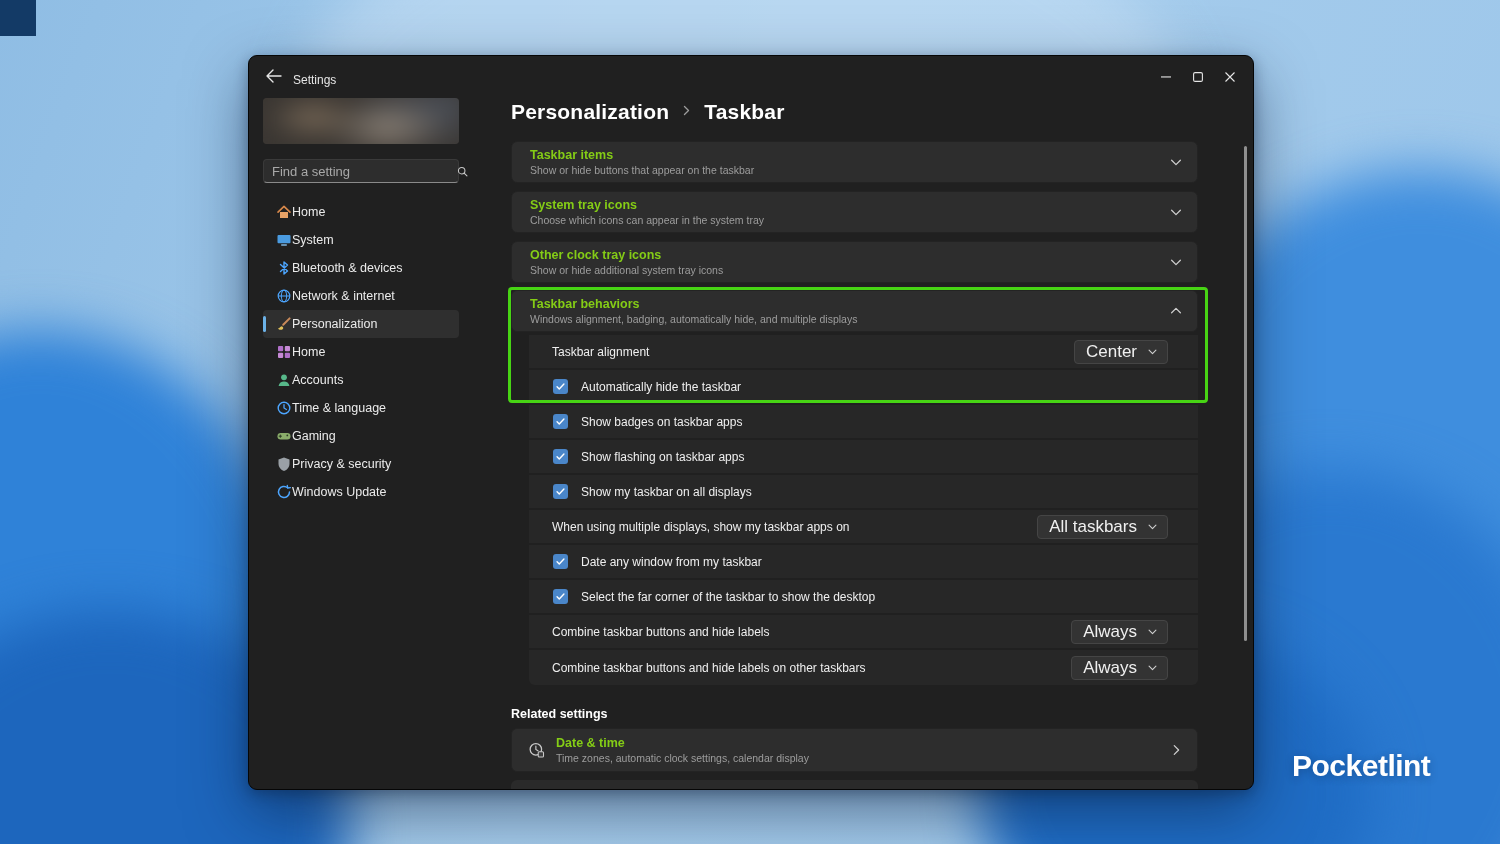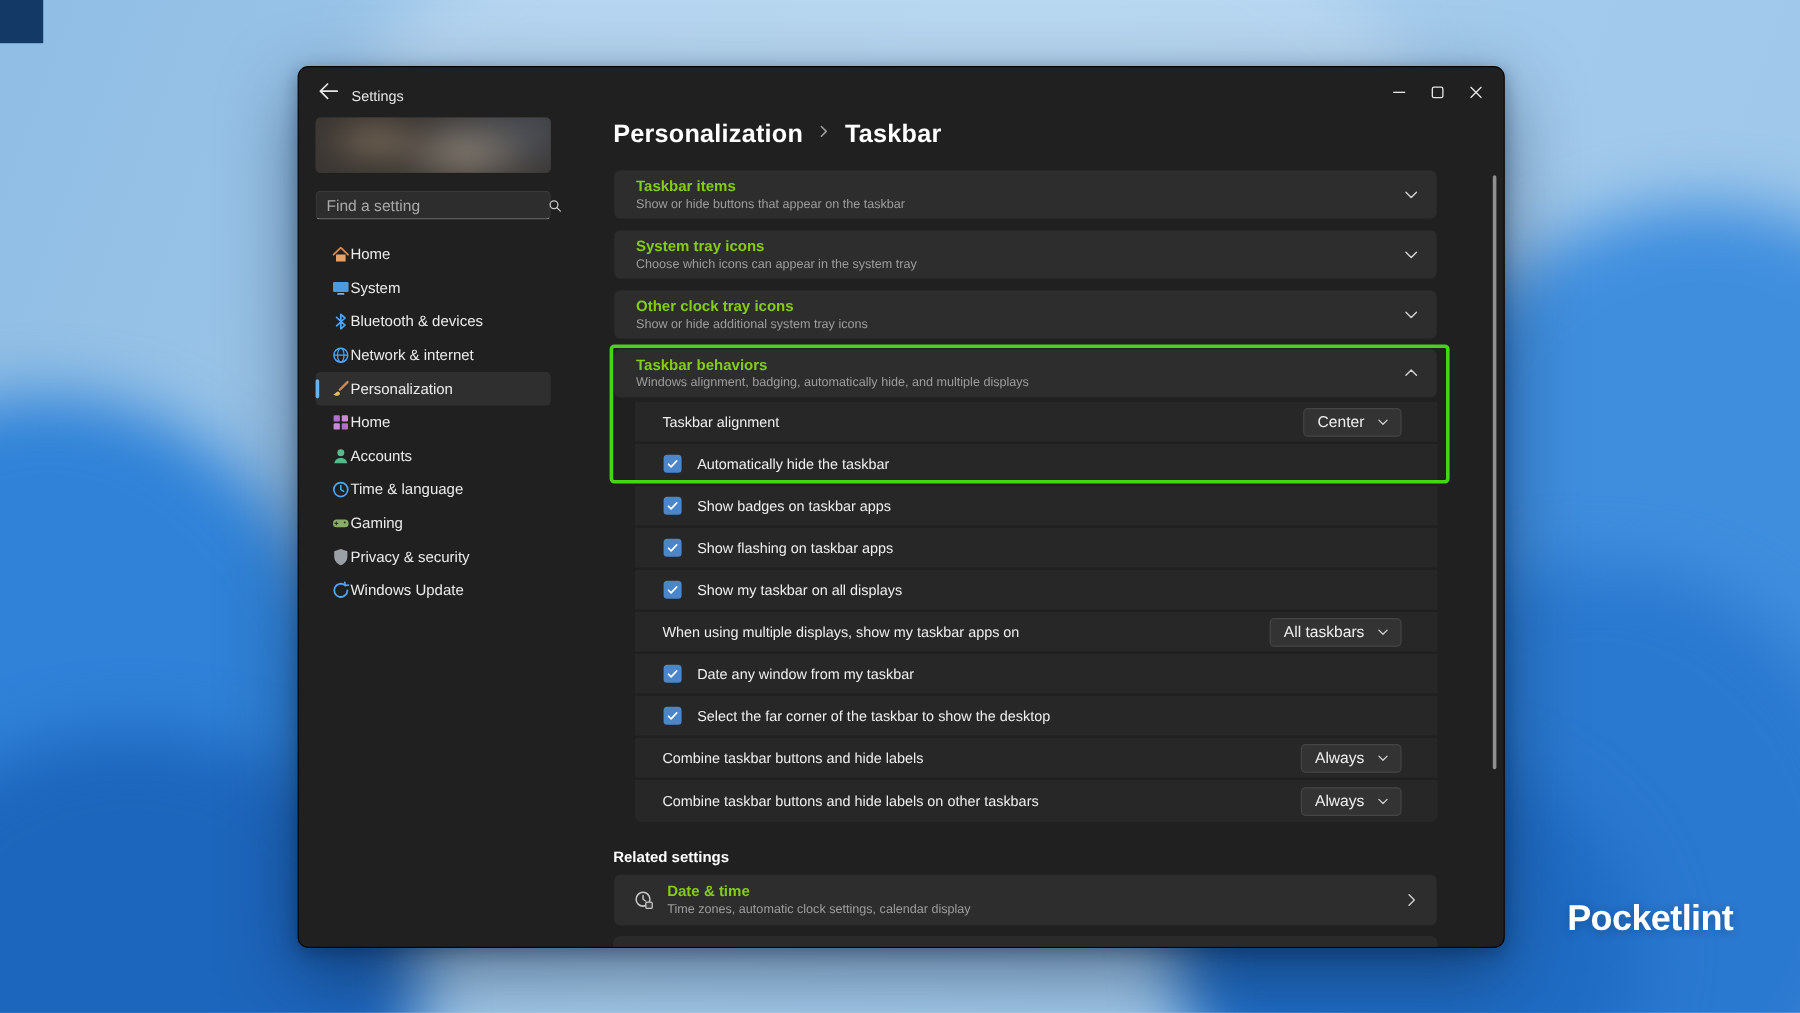--- a/index.html
+++ b/index.html
@@ -73,38 +73,38 @@
   .row { position:relative; height:35px; background:#272727; border-bottom:2px solid #202020;
          display:flex; align-items:center; }
   .row:first-child { margin-top:0; }
   .row:last-child { border-bottom:none; border-radius:0 0 6px 6px; }
   .row .rlabel { font-size:12px; color:#efefef;text-align:right; }
   .row.ddrow .rlabel { margin-left:23px; }
   .row .cb { width:15px; height:15px; margin-left:24px; margin-right:13px; border-radius:3px;
              background:var(--accent,#4a86c9); display:flex; align-items:center; justify-content:center; cursor:pointer; }
   .dropdown { position:absolute; right:30px; top:50%; transform:translateY(-50%);
               height:24px; min-width:80px; background:#333333; border:1px solid #454545; border-radius:4px;
-              color:#efefef; font-size:13px; display:flex; align-items:center; gap:10px;
+              color:#efefef; font-size:17px; display:flex; align-items:center; gap:10px;
               padding:0 9px 0 11px; cursor:pointer; font-family:"Liberation Sans", sans-serif; }
 
   .hl-box { position:absolute; left:-3px; top:231px; width:700px; height:116px;
             border:3px solid var(--highlight,#47d414); border-radius:4px; z-index:6; pointer-events:none; }
 
   .related-h { position:absolute; left:0; top:651px; font-size:12.5px; font-weight:700; color:#fff; }
   .dt-card { top:672px; height:44px; padding-left:44px; }
   .dt-card .dticon { position:absolute; left:16px; top:50%; transform:translateY(-50%); display:flex; }
   .sliver { position:absolute; left:0; top:724px; width:687px; height:10px; background:#2a2a2a;
             border-radius:6px 6px 0 0; }
 
   .scroll-thumb { position:absolute; left:995px; top:90px; width:3px; height:495px;
                   background:#8f8f8f; border-radius:2px; cursor:pointer; }
 
   
   .watermark { position:absolute; left:1292px; top:749px; color:#fff; font-size:30px; font-weight:800;
-               letter-spacing:-.5px; text-shadow:0 2px 8px rgba(10,30,60,.3);margin-left:14px; }
+               letter-spacing:-.5px; text-shadow:0 2px 8px rgba(10,30,60,.3); }
 </style>
 </head>
 <body>
 
 <div class="bg">
   <div class="blob b1"></div>
   <div class="blob b2"></div>
   <div class="blob b3"></div>
   <div class="blob b4"></div>
   <div class="blob b5"></div>

